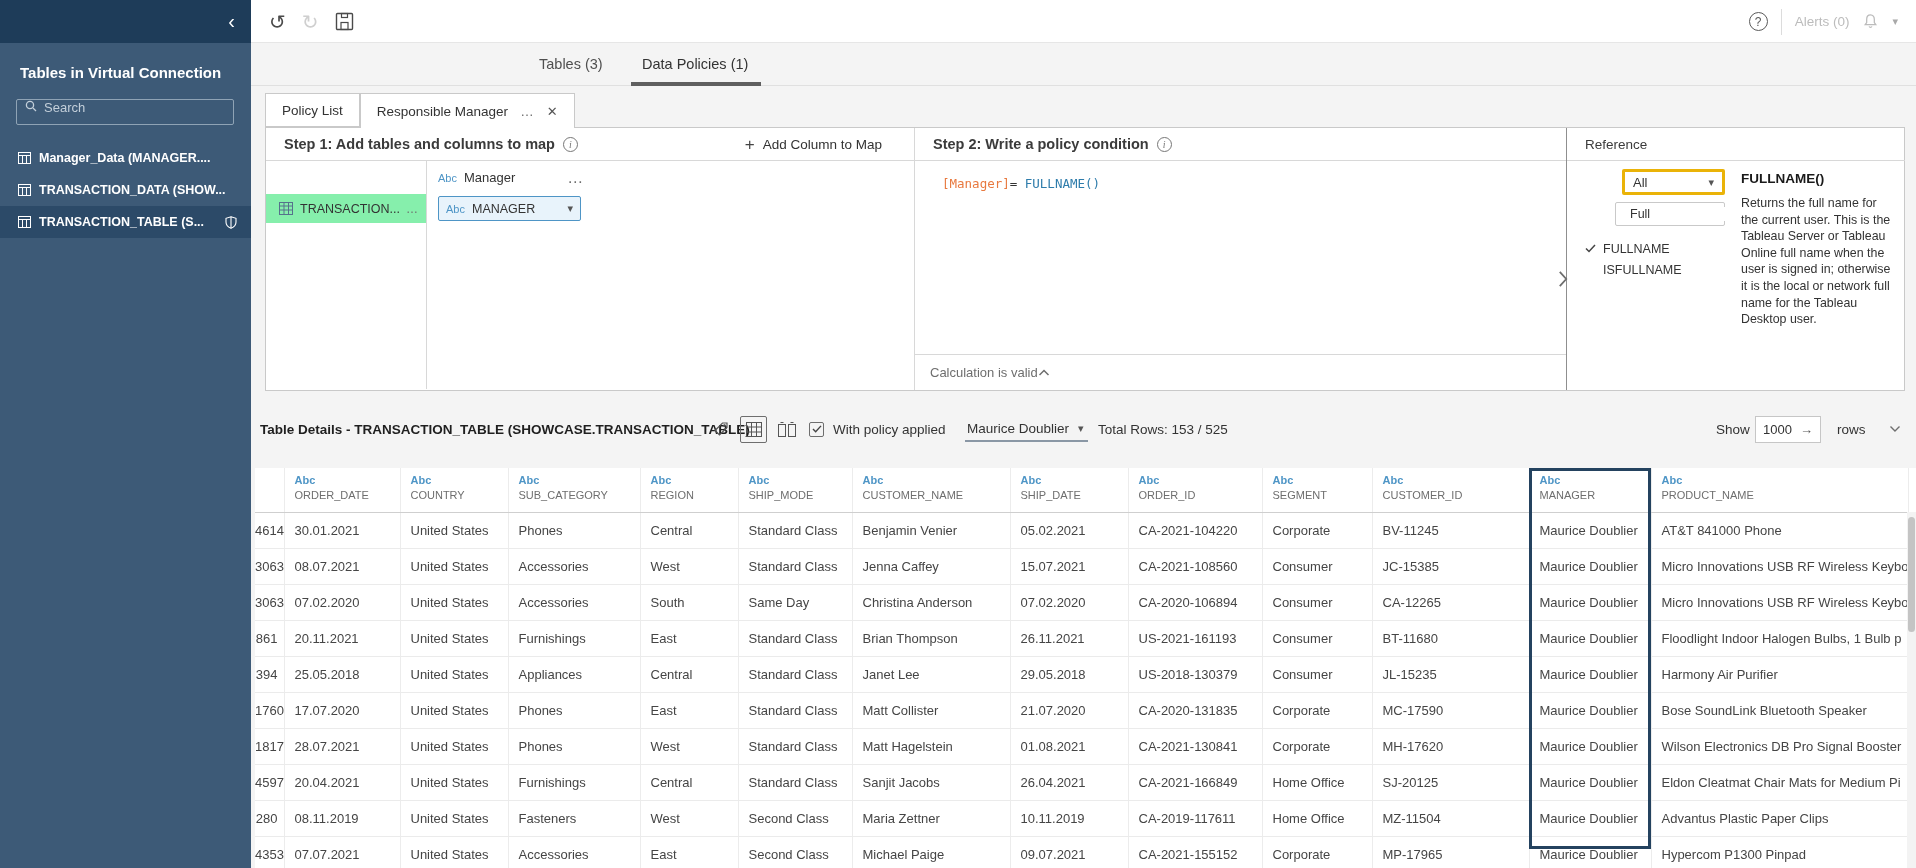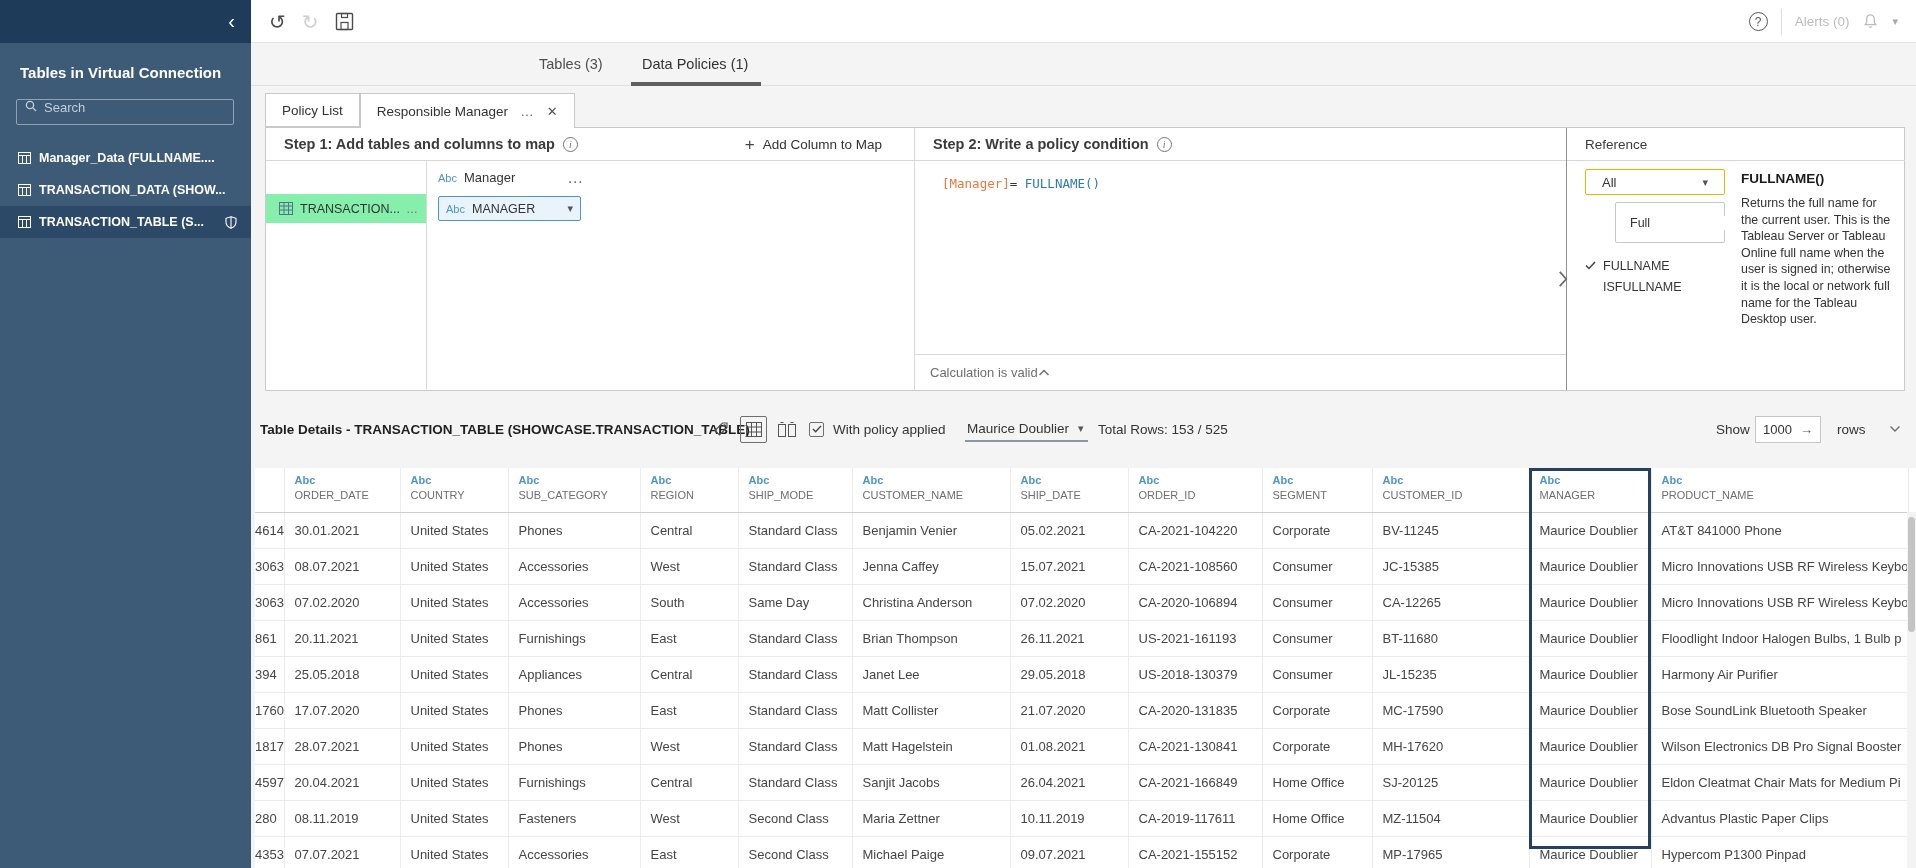--- a/index.html
+++ b/index.html
@@ -75,23 +75,23 @@
   .code-area { padding:15px 0 0 27px; font-family:"DejaVu Sans Mono", monospace; font-size:12.5px; }
   .code-field { color:#e8793f; }
   .code-op { color:#333; }
   .code-func { color:#2e7cab; }
   .step2-footer { position:absolute; left:0; bottom:0; width:100%; height:36px; border-top:1px solid #d8d8d8; display:flex; align-items:center; padding-left:15px; }
   .calc-status { font-size:13px; color:#6e6e6e; }
   .chev { stroke:#6e6e6e; stroke-width:1.5; fill:none; }
 
   .ref-expand { position:absolute; left:1290px; top:142px; width:14px; height:18px; cursor:pointer; }
   .ref-left { position:absolute; left:18px; top:41px; width:140px; }
-  .ref-select { height:26px; border:1px solid #eab308; border-radius:2px; display:flex; align-items:center; padding:0 16px; font-size:13px; color:#333; cursor:pointer; }
+  .ref-select { height:26px; border:3px solid #eab308; border-radius:2px; display:flex; align-items:center; padding:0 8px; font-size:13px; color:#333; cursor:pointer;margin-left:37px; }
   .ref-select .caret { margin-left:auto; color:#555; }
-  .ref-search { margin-top:7px; height:41px; border:1px solid #c9c9c9; border-radius:2px; display:flex; align-items:center; padding:0 7px;margin-left:30px; }
+  .ref-search { margin-top:7px; height:24px; border:1px solid #c9c9c9; border-radius:2px; display:flex; align-items:center; padding:0 7px;margin-left:30px; }
   .ref-search input { border:none; outline:none; font-size:12.5px; color:#333; width:95px; margin-left:7px; font-family:"Liberation Sans", sans-serif; }
   .ref-list { margin-top:12px; }
   .ref-fn { height:21px; display:flex; align-items:center; font-size:12.5px; color:#333; cursor:pointer; }
   .ref-fn .fn-check { width:18px; visibility:hidden; }
   .ref-fn .fn-check.visible { visibility:visible; }
   .ref-right { position:absolute; left:174px; top:43px; width:152px; }
   .ref-fn-heading { font-size:13.5px; font-weight:bold; color:#1a1a1a; }
   .ref-desc { margin-top:9px; font-size:12.4px; line-height:1.34; color:#333; }
 
   
@@ -113,21 +113,21 @@
   .db-rows-label { left:1586px; font-size:13.5px; color:#333; }
   .db-chevron { left:1638px; cursor:pointer; }
 
   
   .table-wrap { position:absolute; left:255px; top:468px; width:1661px; height:400px; background:#fff; overflow:hidden; }
   table.data { border-collapse:collapse; table-layout:fixed; width:1653px; }
   table.data th { height:44px; text-align:left; vertical-align:top; border-bottom:1px solid #cfcfcf; border-right:1px solid #ececec; padding:6px 0 0 10px; cursor:pointer; }
   table.data th .abc-h { color:#4e95c6; font-size:11px; }
   table.data th .name-h { color:#6e6e6e; font-size:11px; margin-top:3px; font-weight:normal; white-space:nowrap; overflow:hidden; }
   table.data td { height:36px; font-size:13px; color:#454545; border-bottom:1px solid #ebebeb; border-right:1px solid #ececec; padding-left:10px; white-space:nowrap; overflow:hidden; }
-  table.data td.num { text-align:left; padding-right:6px; padding-left:0; }
+  table.data td.num { text-align:right; padding-right:6px; padding-left:0; }
   .manager-box { position:absolute; left:1274px; top:0; width:122px; height:381px; border:3px solid #24425f; pointer-events:none; }
   .vscroll { position:absolute; right:0; top:44px; width:9px; height:356px; background:#f3f3f3; }
   .vscroll .thumb { position:absolute; right:1px; top:5px; width:7px; height:115px; background:#c4c4c4; border-radius:4px; cursor:pointer; }
 
   svg.icon { display:block; }
 </style>
 </head>
 <body>
 
 <div class="root">
@@ -146,21 +146,21 @@
     </div>
     <div class="sb-list">
 
         <div class="sb-item">
           <svg class="icon tbl-ic" width="13" height="12" viewBox="0 0 13 12">
             <rect x="0.5" y="0.5" width="12" height="11" fill="none" stroke="#fff"></rect>
             <line x1="0.5" y1="3.5" x2="12.5" y2="3.5" stroke="#fff"></line>
             <line x1="4.5" y1="3.5" x2="4.5" y2="11.5" stroke="#fff"></line>
             <line x1="8.5" y1="3.5" x2="8.5" y2="11.5" stroke="#fff"></line>
           </svg>
-          <span>Manager_Data (FULLNAME....</span>
+          <span>Manager_Data (MANAGER....</span>
 
         </div>
 
         <div class="sb-item">
           <svg class="icon tbl-ic" width="13" height="12" viewBox="0 0 13 12">
             <rect x="0.5" y="0.5" width="12" height="11" fill="none" stroke="#fff"></rect>
             <line x1="0.5" y1="3.5" x2="12.5" y2="3.5" stroke="#fff"></line>
             <line x1="4.5" y1="3.5" x2="4.5" y2="11.5" stroke="#fff"></line>
             <line x1="8.5" y1="3.5" x2="8.5" y2="11.5" stroke="#fff"></line>
           </svg>

